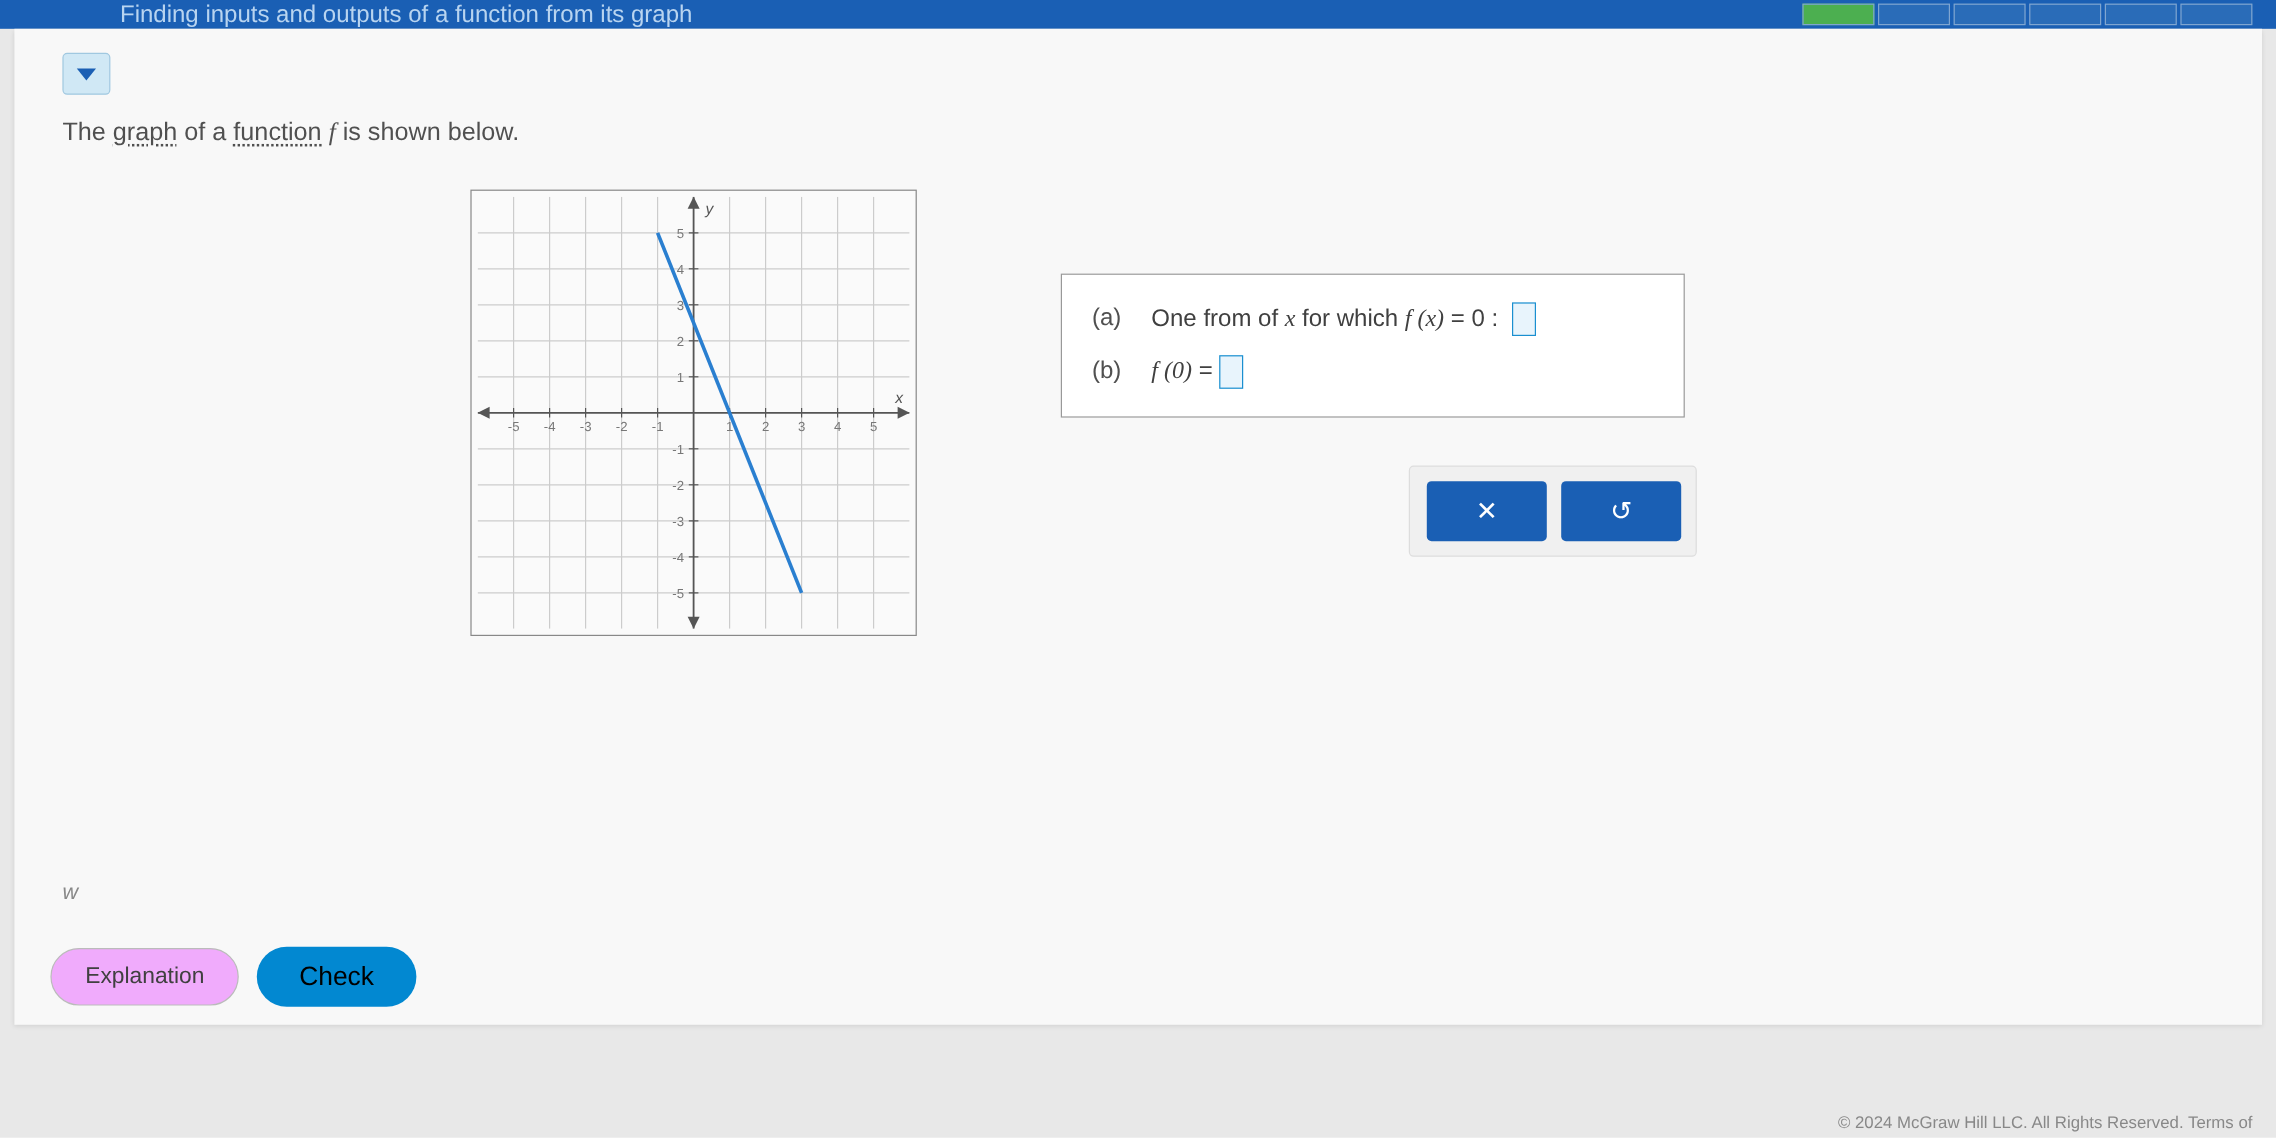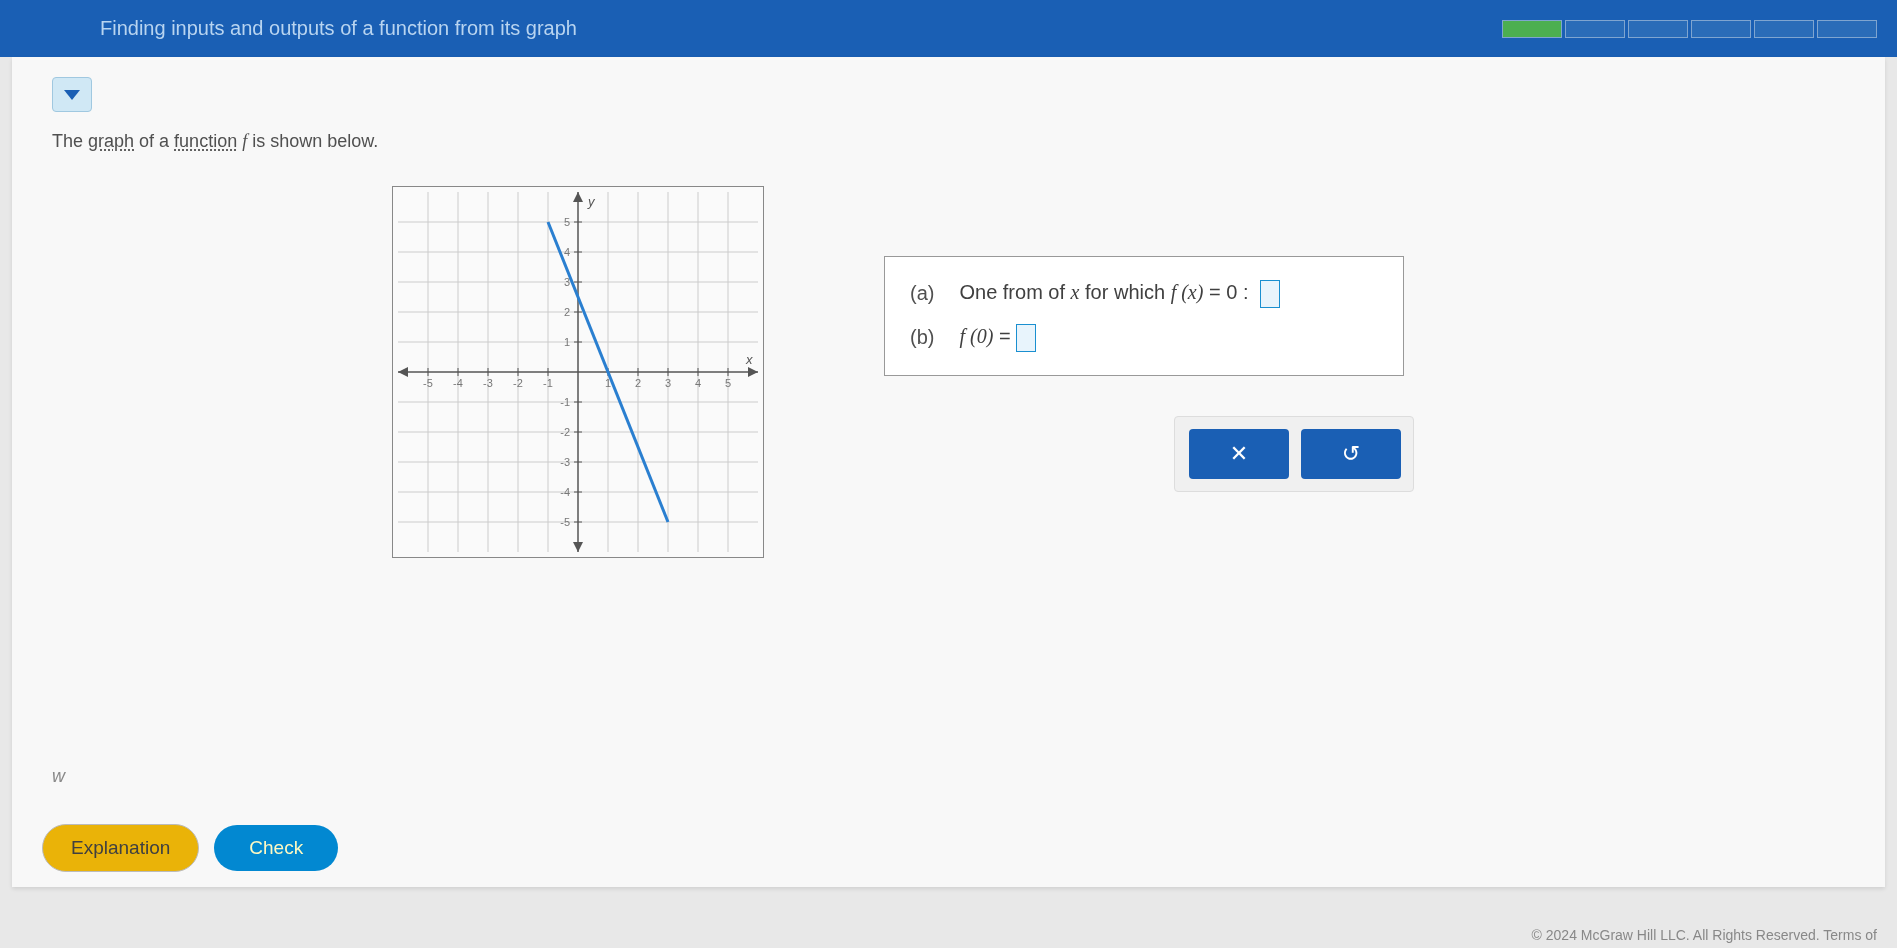--- a/index.html
+++ b/index.html
@@ -13,21 +13,21 @@
       width: 1897px;
       height: 948px;
       overflow: hidden;
       position: relative;
     }
     .header-bar {
       background: #1a5fb4;
       color: #b8d4f0;
       padding: 8px 20px 8px 100px;
       font-size: 20px;
-      height: 57px;
+      height: 24px;
       display: flex;
       align-items: center;
       justify-content: space-between;
     }
     .progress-boxes {
       display: flex;
       gap: 3px;
     }
     .progress-box {
       width: 60px;
@@ -60,21 +60,21 @@
     }
     .chevron-down {
       width: 0;
       height: 0;
       border-left: 8px solid transparent;
       border-right: 8px solid transparent;
       border-top: 10px solid #1a5fb4;
     }
     .instructions {
       color: #505050;
-      font-size: 18px;
+      font-size: 21px;
       line-height: 1.6;
       margin-bottom: 30px;
     }
     .underlined {
       text-decoration: underline dotted;
       text-underline-offset: 3px;
     }
     .italic {
       font-style: italic;
       font-family: 'Times New Roman', serif;
@@ -156,34 +156,34 @@
       bottom: 0;
       left: 0;
       right: 0;
       display: flex;
       align-items: center;
       padding: 15px 30px;
       gap: 15px;
     }
     .explanation-btn {
       padding: 12px 28px;
-      background: #eab308;
+      background: #f0abfc;
       border: 1px solid #bbb;
       border-radius: 25px;
       font-size: 19px;
       color: #404040;
       cursor: pointer;
     }
     .check-btn {
       padding: 12px 35px;
       background: #0288d1;
       border: none;
       border-radius: 25px;
-      font-size: 19px;
-      color: #fef9c3;
+      font-size: 22px;
+      color: #000000;
       cursor: pointer;
     }
     .copyright {
       position: absolute;
       bottom: 5px;
       right: 20px;
       color: #888;
       font-size: 14px;
       padding-left: 24px;
     }

